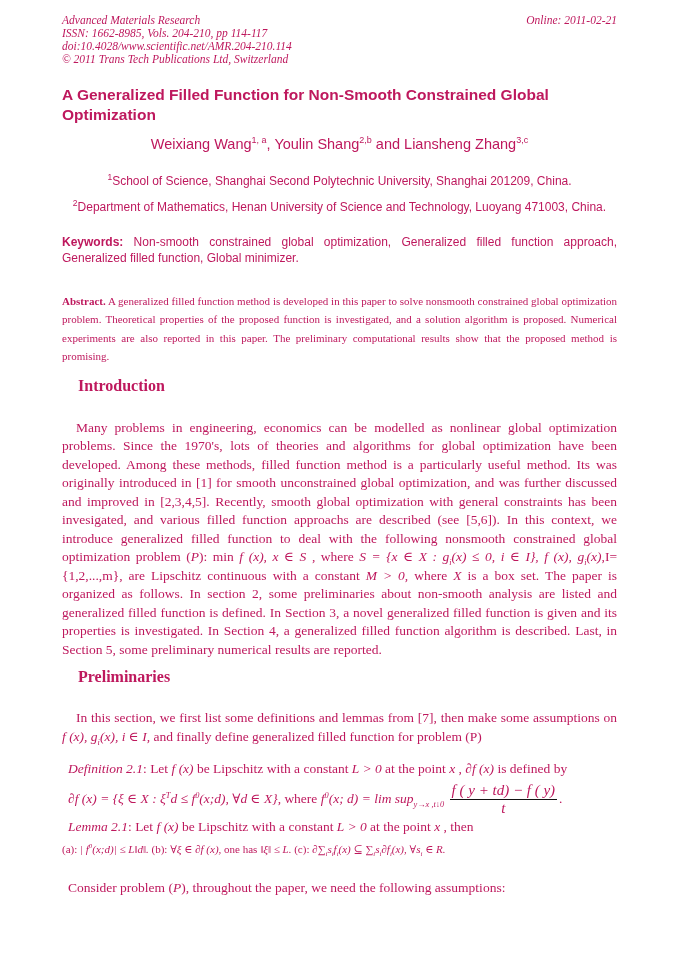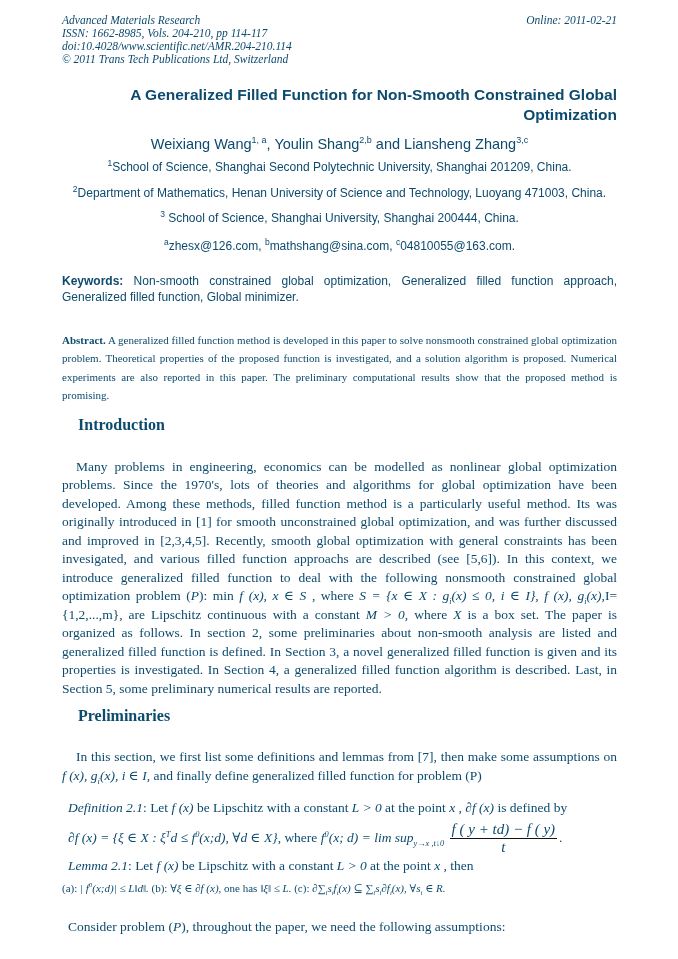--- a/index.html
+++ b/index.html
@@ -1,35 +1,35 @@
 <!DOCTYPE html>
 <html><head>
 <meta charset="utf-8">
 <style>
   html,body{margin:0;padding:0;background:#ffffff;}
   .page{
     width:678px;height:959px;background:#ffffff;box-sizing:border-box;
-    padding:14px 61px 0 62px;color:#0c4a6e;position:relative;overflow:hidden;
+    padding:14px 61px 0 62px;color:#be185d;position:relative;overflow:hidden;
     font-family:"Liberation Serif","DejaVu Serif",serif;
   }
   
   .header-row{display:flex;justify-content:space-between;align-items:flex-start;
     font-style:italic;font-size:11.5px;line-height:13px;}
   .header-left div{white-space:nowrap;}
   .online{font-style:italic;}
   
   .title{font-family:"Liberation Sans","DejaVu Sans",sans-serif;font-weight:bold;
-    font-size:15.5px;line-height:20px;text-align:right;margin:19px auto 0;max-width:560px;}
+    font-size:15.5px;line-height:20px;text-align:left;margin:19px auto 0;max-width:560px;}
   .authors{font-family:"Liberation Sans","DejaVu Sans",sans-serif;font-size:14.5px;
     text-align:center;margin-top:10px;}
   .authors sup{font-size:9px;}
   .aff{font-family:"Liberation Sans","DejaVu Sans",sans-serif;font-size:12px;
     line-height:15px;text-align:center;}
   .aff sup{font-size:8.5px;}
-  .aff1{margin-top:4px;}
+  .aff1{margin-top:18px;}
   .aff2{margin-top:7px;}
   .aff3{margin-top:6px;}
   .emails{margin-top:9px;}
   
   .keywords{font-family:"Liberation Sans","DejaVu Sans",sans-serif;font-size:12px;
     line-height:16px;text-align:justify;margin-top:19px;}
   .keywords .lbl{font-weight:bold;}
   
   .abstract{font-size:11px;line-height:18.5px;text-align:justify;margin-top:26px;}
   .abstract .lbl{font-weight:bold;}
@@ -76,26 +76,20 @@
   <div class="authors">
     <span>Weixiang Wang</span><sup>1, a</sup><span>, </span><span>Youlin Shang</span><sup>2,b</sup><span> and </span><span>Liansheng Zhang</span><sup>3,c</sup>
   </div>
 
   <div class="aff aff1">
     <sup>1</sup><span>School of Science, Shanghai Second Polytechnic University, Shanghai 201209, China.</span>
   </div>
   <div class="aff aff2">
     <sup>2</sup><span>Department of Mathematics, Henan University of Science and Technology, Luoyang 471003, China.</span>
   </div>
-  <div class="aff aff3">
-    <sup>3</sup><span> School of Science, Shanghai University, Shanghai 200444, China.</span>
-  </div>
-  <div class="aff emails">
-    <sup>a</sup><span>zhesx@126.com, </span><sup>b</sup><span>mathshang@sina.com, </span><sup>c</sup><span>04810055@163.com.</span>
-  </div>
 
   <div class="keywords">
     <span class="lbl">Keywords:</span><span> Non-smooth constrained global optimization, Generalized filled function approach, Generalized filled function, Global minimizer.</span>
   </div>
 
   <div class="abstract">
     <span class="lbl">Abstract.</span><span> A generalized filled function method is developed in this paper to solve nonsmooth constrained global optimization problem. Theoretical properties of the proposed function is investigated, and a solution algorithm is proposed. Numerical experiments are also reported in this paper. The preliminary computational results show that the proposed method is promising.</span>
   </div>
 
   <div class="h-section h-intro">Introduction</div>

